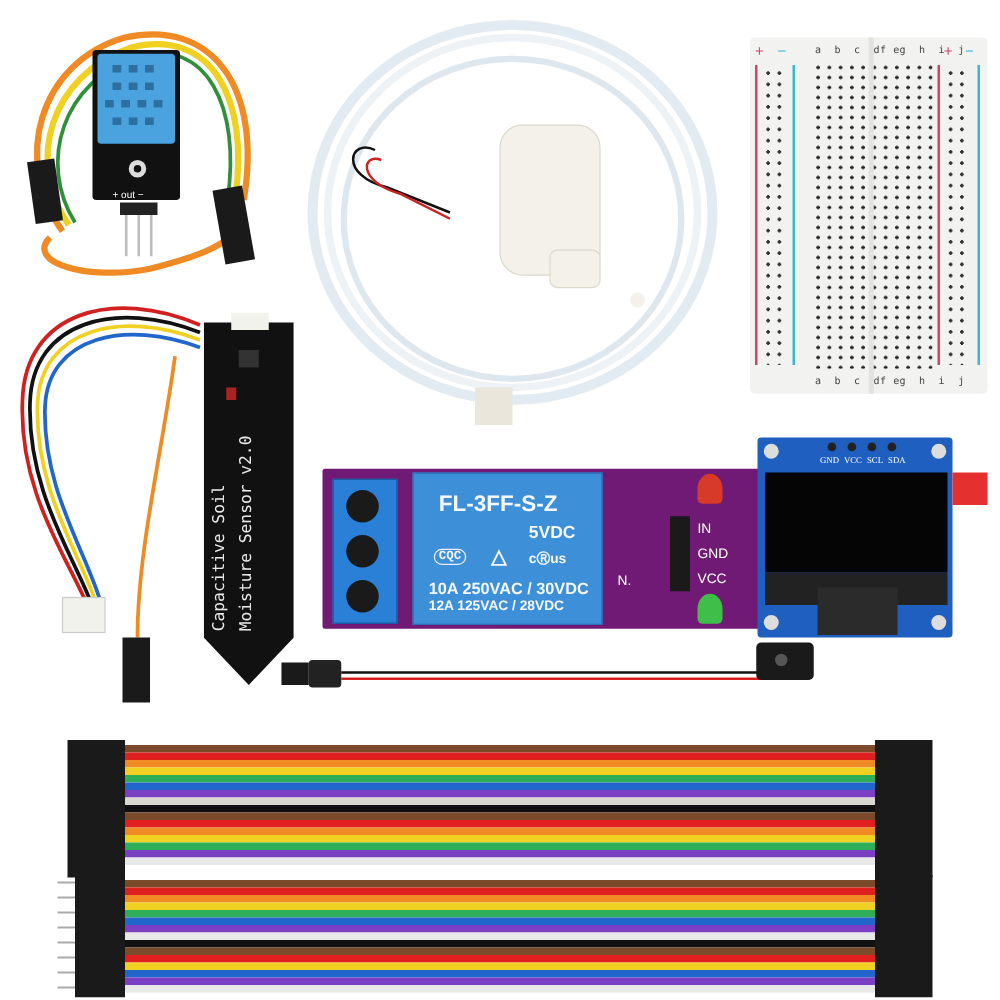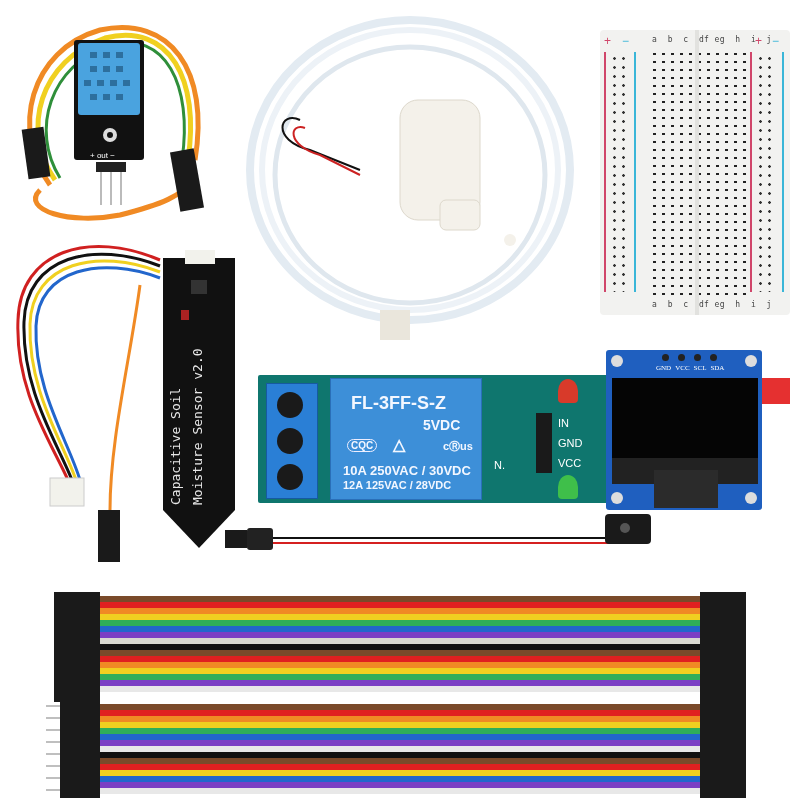--- a/index.html
+++ b/index.html
@@ -102,32 +102,32 @@
     <rect x="22" y="0" width="30" height="14" fill="#f2f2ec"></rect>
     <rect x="28" y="30" width="16" height="14" fill="#333"></rect>
     <rect x="18" y="60" width="8" height="10" fill="#a22"></rect>
   </svg>
   <div class="abs mono" style="left:2px;top:255px;transform:rotate(-90deg);transform-origin:left top;white-space:nowrap;color:#e8e8e8;font-size:13px;line-height:22px;">
     <div>Capacitive Soil</div>
     <div>Moisture Sensor v2.0</div>
   </div>
 </div>
 
-<div class="abs" style="left:258px;top:375px;width:384px;height:128px;background:#0f766e;border-radius:2px;padding-left:24px;">
+<div class="abs" style="left:258px;top:375px;width:384px;height:128px;background:#701a75;border-radius:2px;padding-left:24px;">
   <div class="abs" style="left:8px;top:8px;width:50px;height:114px;background:#2a7fd6;border:1px solid #165aa0;">
     <div class="abs" style="left:10px;top:8px;width:26px;height:26px;border-radius:50%;background:#1a1a1a;"></div>
     <div class="abs" style="left:10px;top:44px;width:26px;height:26px;border-radius:50%;background:#1a1a1a;"></div>
     <div class="abs" style="left:10px;top:80px;width:26px;height:26px;border-radius:50%;background:#1a1a1a;"></div>
   </div>
   <div class="abs" style="left:72px;top:3px;width:150px;height:120px;background:#3d8fd8;border:1px solid #2a6fb8;color:#f3f7ff;font-weight:bold;">
     <div class="abs" style="left:20px;top:14px;font-size:18px;">FL-3FF-S-Z</div>
     <div class="abs" style="left:92px;top:38px;font-size:14px;">5VDC</div>
-    <div class="abs" style="left:16px;top:60px;font-size:10px;border:1px solid #eef;border-radius:8px;padding:0 3px;">CQC</div>
+    <div class="abs" style="left:16px;top:60px;font-size:10px;border:1px solid #eef;border-radius:8px;padding:0 3px;font-family:Liberation Mono, monospace;">CQC</div>
     <div class="abs" style="left:62px;top:56px;font-size:16px;">△</div>
-    <div class="abs" style="left:92px;top:60px;font-size:11px;margin-left:20px;">cⓇus</div>
+    <div class="abs" style="left:92px;top:60px;font-size:11px;">cⓇus</div>
     <div class="abs" style="left:12px;top:84px;font-size:13px;">10A  250VAC / 30VDC</div>
     <div class="abs" style="left:12px;top:100px;font-size:11px;">12A  125VAC / 28VDC</div>
   </div>
   <div class="abs" style="left:300px;top:4px;width:20px;height:24px;border-radius:50% 50% 4px 4px;background:#d83a2a;"></div>
   <div class="abs" style="left:300px;top:100px;width:20px;height:24px;border-radius:50% 50% 4px 4px;background:#3fbf4a;"></div>
   <div class="abs" style="left:278px;top:38px;width:16px;height:60px;background:#1a1a1a;"></div>
   <div class="abs" style="left:300px;top:38px;color:#fff;font-size:11px;line-height:20px;">
     <div>IN</div>
     <div>GND</div>
     <div>VCC</div>

